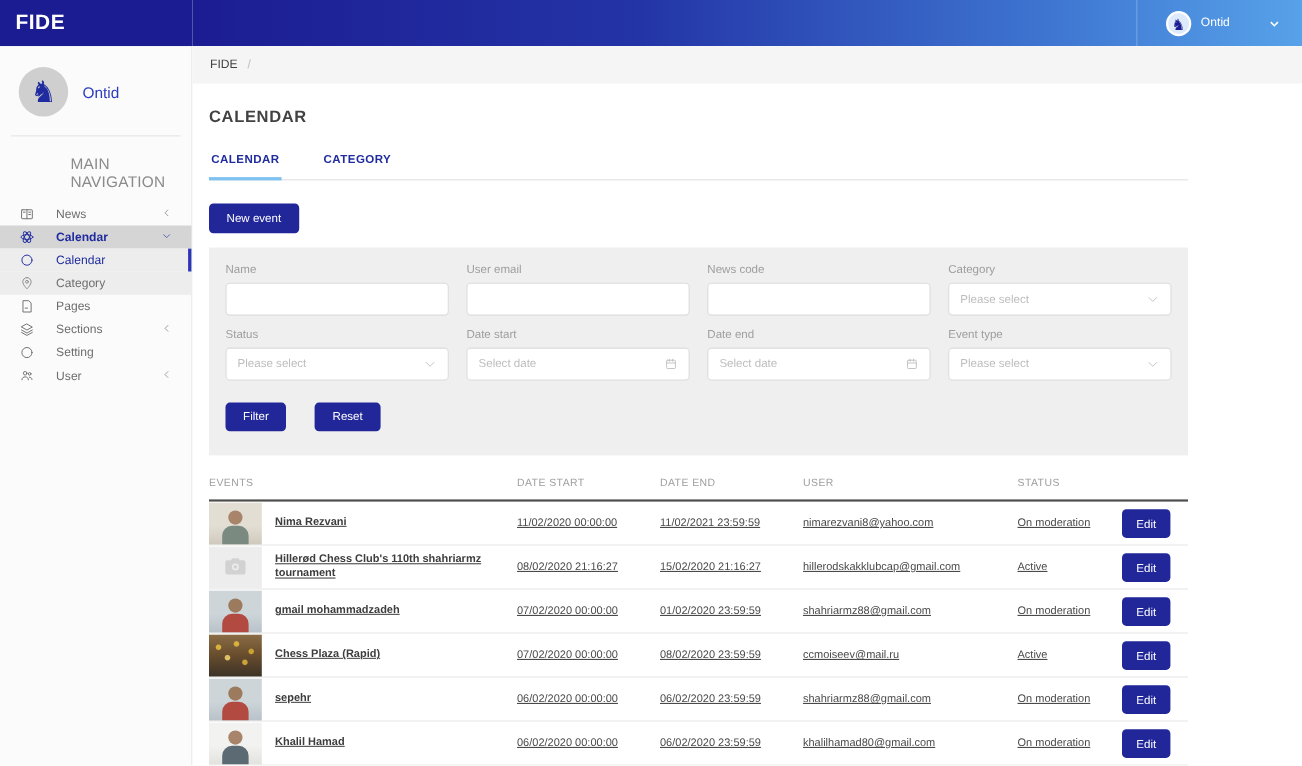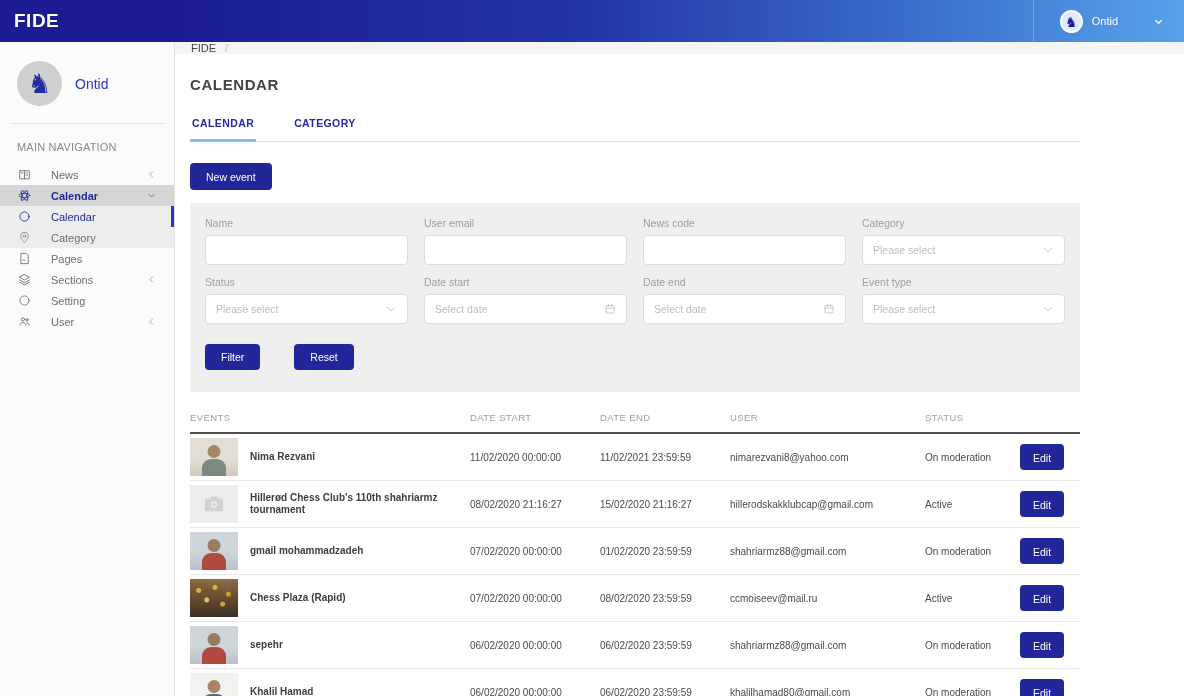--- a/index.html
+++ b/index.html
@@ -22,21 +22,21 @@
   .shell { display:flex; height:654px; }
   .sidebar { width:175px; background:#fbfbfb; border-right:1px solid #e3e3e3; flex:none; }
   .main { flex:1; display:flex; flex-direction:column; background:#fff; min-width:0; }
 
   
   .profile { display:flex; align-items:center; gap:13px; padding:19px 10px 17px 17px; }
   .profile-avatar { width:45px; height:45px; border-radius:50%; background:#cfcfcf; color:#1f2b9e;
                     font-size:27px; display:flex; align-items:center; justify-content:center; }
   .profile-name { color:#2b3ac0; font-size:14px; }
   .side-divider { border-bottom:1px solid #e4e4e4; margin:0 10px; }
-  .nav-header { font-size:11px; color:#8a8a8a; padding:17px 17px 11px; letter-spacing:.2px; }
+  .nav-header { font-size:14px; color:#8a8a8a; padding:17px 17px 11px; letter-spacing:.2px;margin-left:47px; }
   .nav-item { height:21px; display:flex; align-items:center; padding:0 17px; font-size:11px;
               color:#6e6e6e; cursor:pointer; }
   .nav-item .nicon { width:14px; height:14px; display:flex; align-items:center; justify-content:center; flex:none; }
   .nav-item .nicon svg { width:13px; height:13px; }
   .nav-item .nlabel { margin-left:20px; flex:1; }
   .nav-item .nchev { width:10px; display:flex; }
   .nav-item .nchev svg { width:9px; height:9px; }
   .nav-item.parent-active { background:#d5d5d5; color:#1f2b9e; font-weight:700; }
   .nav-item.sub { background:#ededed; }
   .nav-item.sub .nicon { color:#8a8a8a; }
@@ -61,28 +61,28 @@
 
   .filter-panel { background:#efefef; width:890px; padding:14px 15px 22px; }
   .filter-grid { display:grid; grid-template-columns:repeat(4,1fr); column-gap:16px; row-gap:11px; }
   .field-label { font-size:10.5px; color:#9e9e9e; display:block; margin-bottom:6px; }
   .control { background:#fff; border:1px solid #dcdcdc; border-radius:4px; height:30px; width:100%;
              display:flex; align-items:center; justify-content:space-between; padding:0 10px;
              font-size:10.5px; color:#bdbdbd; cursor:pointer; }
   input.control { color:#424242; font-family:inherit; outline:none; cursor:text; }
   .control .cicon { display:flex; color:#bdbdbd; }
   .control .cicon svg { width:12px; height:12px; }
-  .filter-actions { margin-top:20px; display:flex; gap:34px; }
+  .filter-actions { margin-top:20px; display:flex; gap:26px; }
 
   
   .table { margin-top:20px; width:890px; }
   .thead, .trow { display:grid; grid-template-columns:280px 130px 130px 195px 95px 60px; align-items:center; }
   .thead { font-size:9.5px; color:#9e9e9e; letter-spacing:.4px; padding-bottom:9px;
            border-bottom:2px solid #4f4f4f; }
-  .trow { height:47px; border-bottom:1px solid #e8e8e8; font-size:10px; color:#4a4a4a; }
+  .trow { height:40px; border-bottom:1px solid #e8e8e8; font-size:10px; color:#4a4a4a;text-decoration:underline; }
   .events-cell { display:flex; align-items:center; gap:12px; padding-right:12px; }
   .ename { font-weight:700; color:#3d3d3d; font-size:10px; line-height:1.25; }
   .thumb { width:48px; height:38px; flex:none; background:#ececec; position:relative; overflow:hidden;
            display:flex; align-items:center; justify-content:center; }
   .thumb.placeholder { background:#ededed; color:#d2d2d2; }
   .thumb.placeholder svg { width:22px; height:22px; }
   .thumb.portrait-a { background:linear-gradient(180deg,#e3ded4 55%,#cfc9bd 100%); }
   .thumb.portrait-b { background:linear-gradient(180deg,#cdd5d9 55%,#b8c2c8 100%); }
   .thumb.portrait-c { background:linear-gradient(180deg,#f2f2f0 55%,#e2e2de 100%); }
   .ph-head { position:absolute; top:7px; left:50%; transform:translateX(-50%); width:13px; height:13px;

